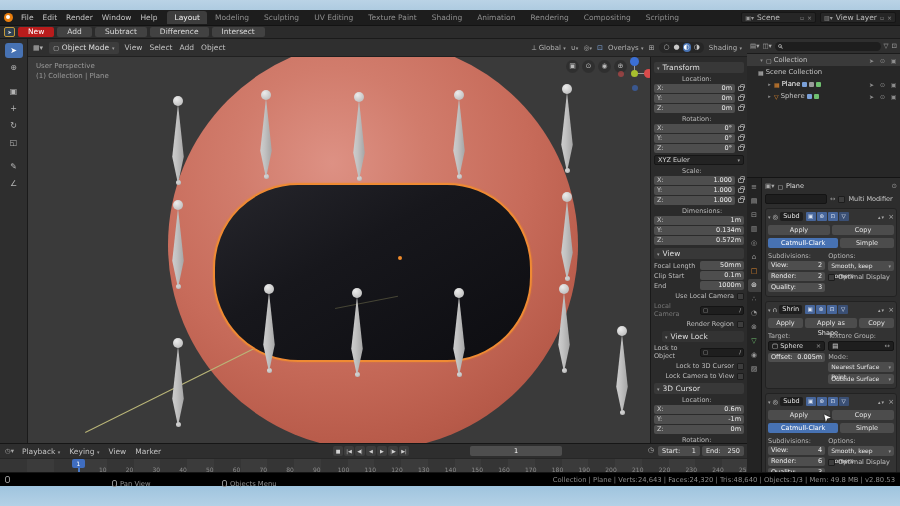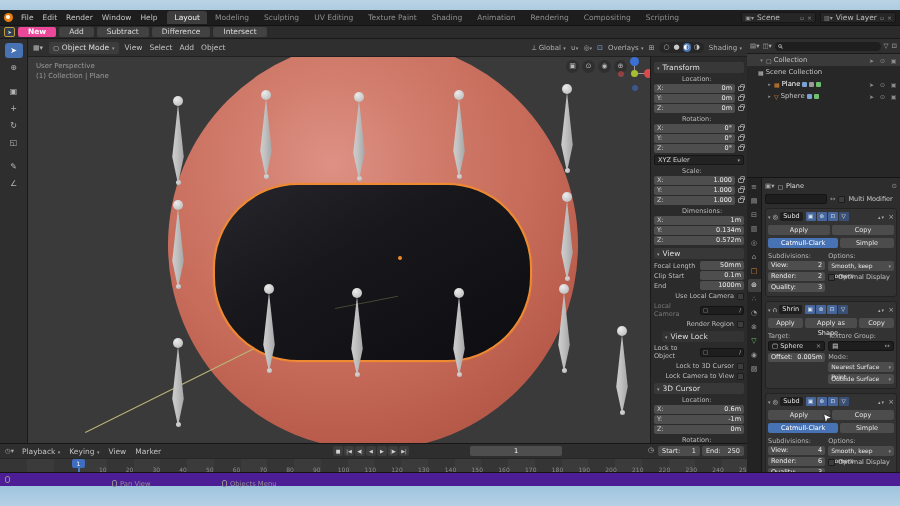--- a/index.html
+++ b/index.html
@@ -27,21 +27,21 @@
   .tb-spacer{flex:1;}
   .id-chip{display:flex;align-items:center;gap:3px;background:#262626;border:1px solid #161616;border-radius:2px;height:11px;padding:0 3px;color:#bdbdbd;}
   .id-chip .ico{color:#9a9a9a;font-size:6px;}
   .id-chip .x{color:#8a8a8a;font-size:6px;}
   .id-chip .lbl{min-width:40px;}
 
   
   .toolsettings{position:absolute;left:0;top:16px;width:900px;height:13px;background:#2b2b2b;display:flex;align-items:center;gap:3px;padding:0 4px;border-bottom:1px solid #1a1a1a;}
   .atool{width:11px;height:10px;border:1px solid #c49a3c;border-radius:2px;background:#30404f;color:#ddd;font-size:5px;line-height:9px;text-align:center;}
   .ts-btn{height:10px;line-height:10px;padding:0 10px;background:#424242;border-radius:2px;color:#dadada;}
-  .ts-btn.active{background:#ec4899;color:#fff;font-weight:bold;}
+  .ts-btn.active{background:#b91c1c;color:#fff;}
 
   
   .mainrow{position:absolute;left:0;top:29px;width:900px;height:404px;}
 
   .ltoolbar{position:absolute;left:0;top:0;width:28px;height:404px;background:#2e2e2e;border-right:1px solid #1a1a1a;display:flex;flex-direction:column;align-items:center;padding-top:4px;gap:2px;}
   .lt-ico{width:18px;height:15px;border-radius:3px;color:#b5b5b5;font-size:8px;line-height:15px;text-align:center;}
   .lt-ico.active{background:#4772b3;color:#fff;}
   .lt-gap{height:5px;}
 
   .viewport{position:absolute;left:28px;top:0;width:719px;height:404px;background:#3a3a3a;}
@@ -153,21 +153,21 @@
   .tp-btn{min-width:10px;height:10px;padding:0 2px;background:#3d3d3d;border-radius:2px;color:#d2d2d2;font-size:5px;line-height:10px;text-align:center;}
   .framefield{position:absolute;left:470px;top:2px;width:92px;height:10px;background:#4e4e4e;border-radius:2px;color:#fff;font-size:6.5px;line-height:10px;text-align:center;}
   .se-chip{position:absolute;top:2px;height:10px;background:#4c4c4c;border-radius:2px;color:#e5e5e5;font-size:6.5px;line-height:10px;display:flex;justify-content:space-between;padding:0 4px;}
   .tl-clock{position:absolute;left:648px;top:2px;color:#b5b5b5;font-size:7px;}
   .tl-ruler{position:relative;height:15px;background:repeating-linear-gradient(90deg,#353535 0 26.75px,#3b3b3b 26.75px 53.5px);border-top:1px solid #262626;overflow:hidden;}
   .tick-num{position:absolute;bottom:0;transform:translateX(-50%);color:#8d8d8d;font-size:6px;}
   .playhead{position:absolute;left:78px;top:0;width:2px;height:15px;background:#4a7bc8;}
   .ph-chip{position:absolute;left:72px;top:0;width:13px;height:9px;background:#3f6dbf;border-radius:2px;color:#fff;font-size:6px;line-height:9px;text-align:center;}
 
   
-  .statusbar{position:absolute;left:0;top:462px;width:900px;height:14px;background:#4c1d95;border-top:1px solid #141414;display:flex;align-items:center;padding:0 5px;color:#8f8f8f;font-size:6.8px;}
+  .statusbar{position:absolute;left:0;top:462px;width:900px;height:14px;background:#000000;border-top:1px solid #141414;display:flex;align-items:center;padding:0 5px;color:#8f8f8f;font-size:6.8px;}
   .mouse{width:5px;height:7px;border:1px solid #8f8f8f;border-radius:2px;flex:none;}
   .hint{display:flex;align-items:center;gap:3px;position:absolute;}
   .sb-stats{margin-left:auto;color:#8a8a8a;}
 
   .cursor{position:absolute;left:822px;top:402px;z-index:50;color:#fff;font-size:10px;transform:rotate(-128deg);text-shadow:0 0 1px #000,0 0 2px #000;}
   .caret{font-size:5px;color:#9f9f9f;}
 </style>
 </head>
 <body>
 
@@ -859,17 +859,18 @@
       <span>
           <span class="hint" style="left: 112px;">
             <span class="mouse"></span>
             <span>Pan View</span>
           </span>
           <span class="hint" style="left: 222px;">
             <span class="mouse"></span>
             <span>Objects Menu</span>
           </span>
         </span>
+      <span class="sb-stats">Collection | Plane | Verts:24,643 | Faces:24,320 | Tris:48,640 | Objects:1/3 | Mem: 49.8 MB | v2.80.53</span>
     </div>
 
     <span class="cursor">➤</span>
   </div>
 </div>
 
 </body></html>

